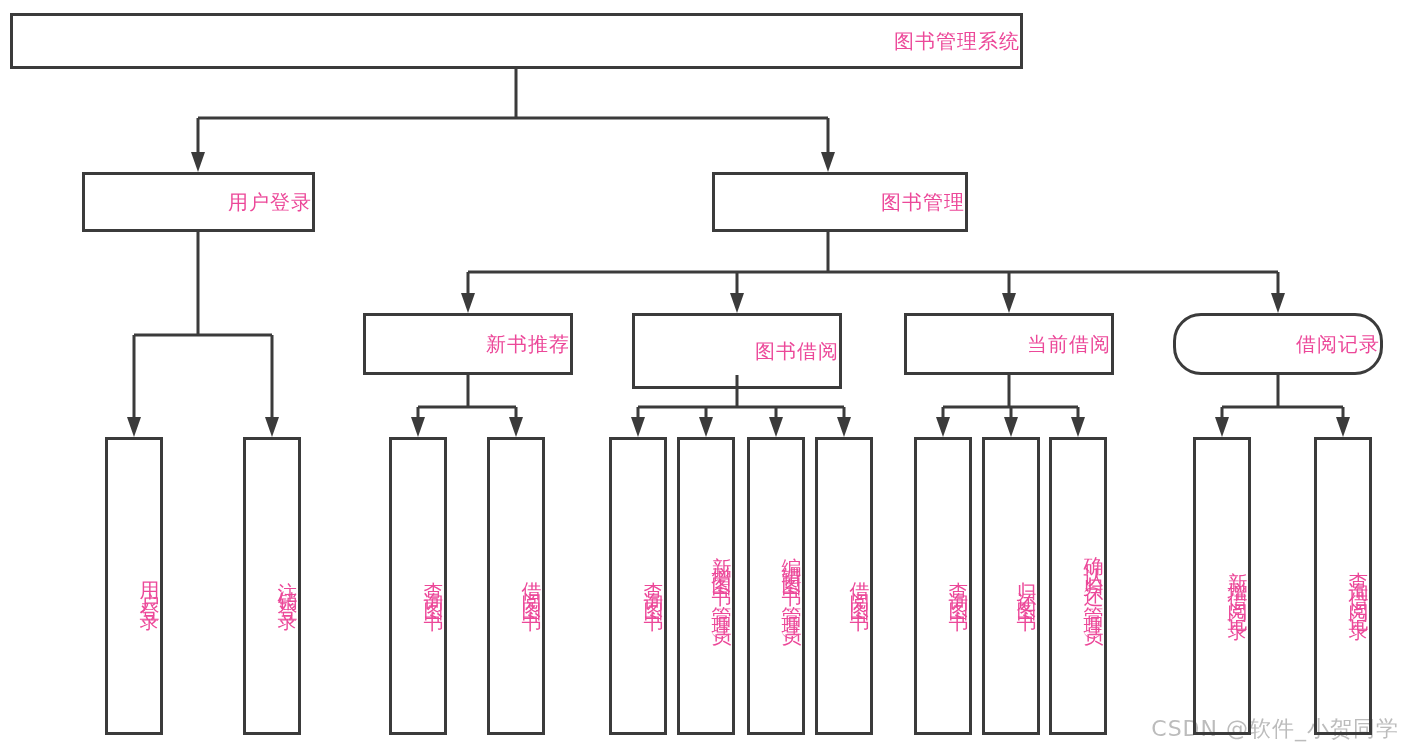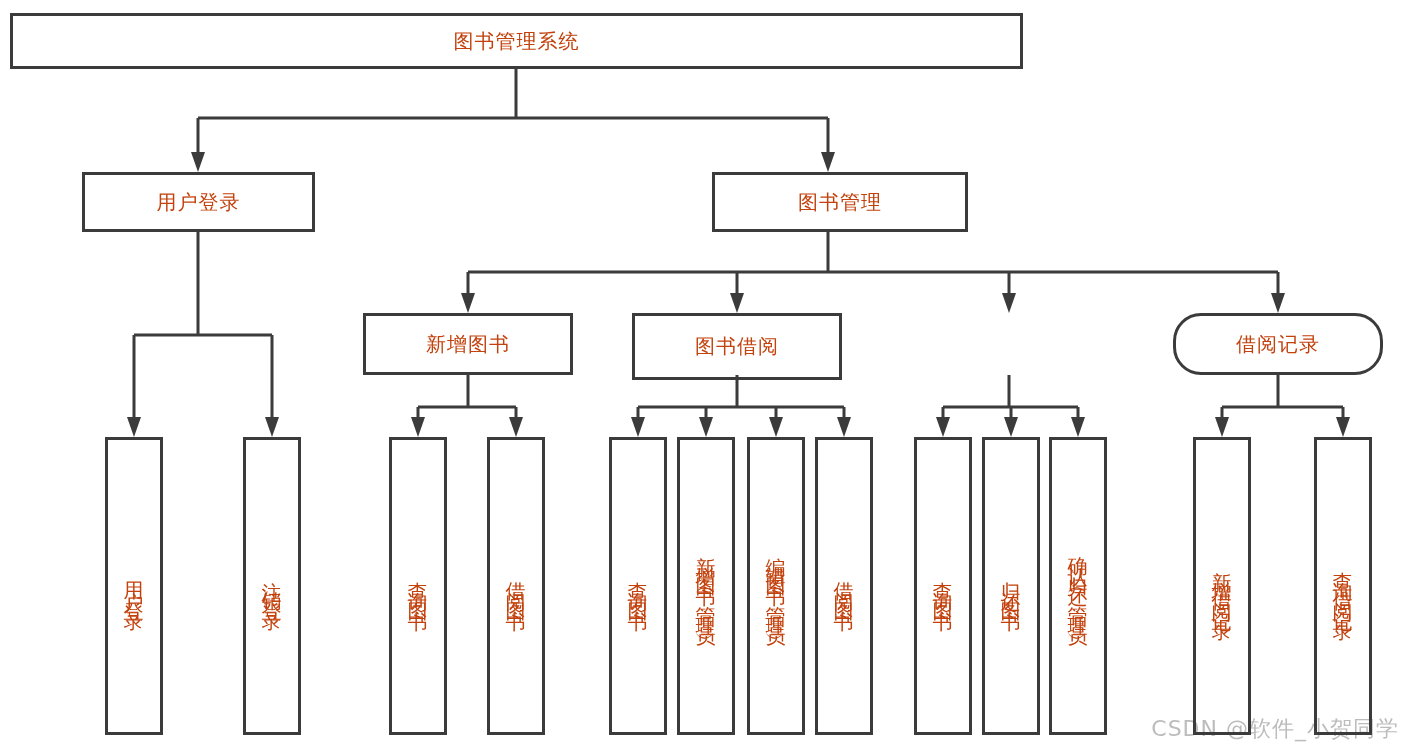--- a/index.html
+++ b/index.html
@@ -14,22 +14,22 @@
     height: 747px;
     background: #ffffff;
     overflow: hidden;
   }
   .node {
     position: absolute;
     box-sizing: border-box;
     border: 3px solid #3b3b3b;
     display: flex;
     align-items: center;
-    justify-content: center;
-    color: #c2410c;
+    justify-content: flex-end;
+    color: #ec4899;
     font-size: 20px;
     letter-spacing: 1px;
     z-index: 2;
     background: transparent;
   }
   .node.leaf {
     top: 437px;
     height: 298px;
     width: 58px;
   }
@@ -128,24 +128,27 @@
   </div>
 
   <div class="node" style="left:82px; top:172px; width:233px; height:60px;">
     <span>用户登录</span>
   </div>
   <div class="node" style="left:712px; top:172px; width:256px; height:60px;">
     <span>图书管理</span>
   </div>
 
   <div class="node" style="left:363px; top:313px; width:210px; height:62px;">
-    <span>新增图书</span>
+    <span>新书推荐</span>
   </div>
-  <div class="node" style="left:632px; top:313px; width:210px; height:67px;">
+  <div class="node" style="left:632px; top:313px; width:210px; height:76px;">
     <span>图书借阅</span>
+  </div>
+  <div class="node" style="left:904px; top:313px; width:210px; height:62px;">
+    <span>当前借阅</span>
   </div>
   <div class="node" style="left:1173px; top:313px; width:210px; height:62px;border-radius:28px;">
     <span>借阅记录</span>
   </div>
 
   <div class="node leaf" style="left:105px;">
     <span class="vtext">用户登录</span>
   </div>
   <div class="node leaf" style="left:243px;">
     <span class="vtext">注销登录</span>

